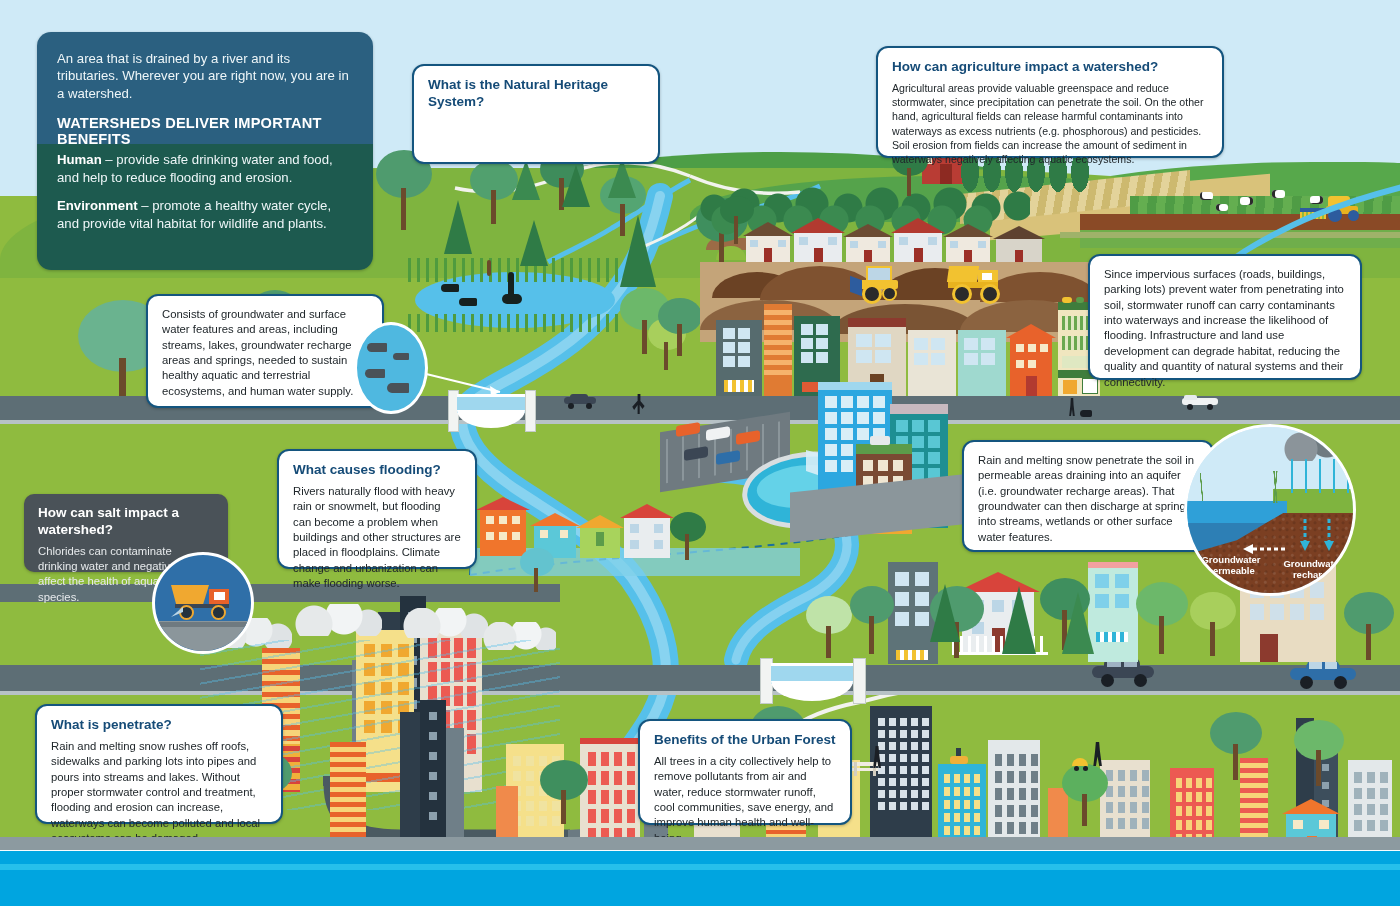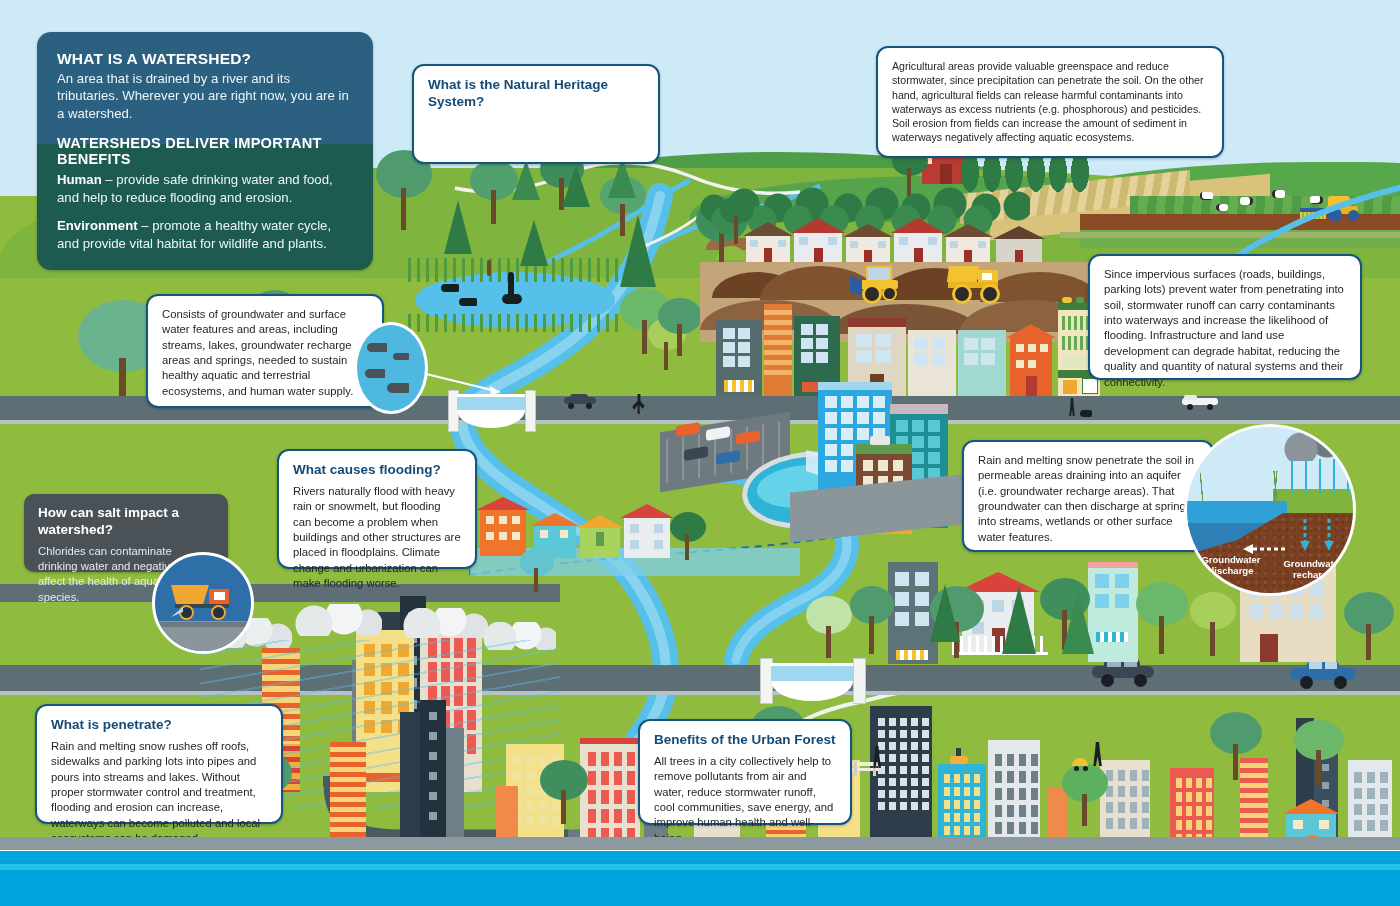--- a/index.html
+++ b/index.html
@@ -984,37 +984,37 @@
   <div class="obj" style="left:1092px;top:742px;width:11px;height:24px;background:#1a1f25;clip-path:polygon(35% 0,65% 0,72% 38%,90% 100%,66% 100%,50% 60%,36% 100%,12% 100%,28% 38%);"></div>
   <div class="obj" style="left:1072px;top:758px;width:18px;height:14px;">
     <div style="position:absolute;left:0;top:0;width:16px;height:8px;background:#f2c230;border-radius:8px 8px 0 0;"></div>
     <div style="position:absolute;left:2px;top:8px;width:5px;height:5px;background:#1a1f25;border-radius:50%;"></div>
     <div style="position:absolute;left:11px;top:8px;width:5px;height:5px;background:#1a1f25;border-radius:50%;"></div>
   </div>
   <div class="obj" style="left:778px;top:786px;width:9px;height:18px;background:#1a1f25;clip-path:polygon(35% 0,65% 0,72% 38%,90% 100%,66% 100%,50% 60%,36% 100%,12% 100%,28% 38%);"></div>
   <div class="obj" style="left:806px;top:790px;width:9px;height:16px;background:#1a1f25;clip-path:polygon(35% 0,65% 0,72% 38%,90% 100%,66% 100%,50% 60%,36% 100%,12% 100%,28% 38%);"></div>
 
   <div class="box box-dark" style="left:37px;top:32px;width:336px;height:238px;">
-    <div class="dk-h">WHAT IS A WATERSHED?</div>
     <div class="dk-p">An area that is drained by a river and its tributaries. Wherever you are right now, you are in a watershed.</div>
     <div class="sp"></div>
     <div class="dk-h" style="font-size:14.6px;">WATERSHEDS DELIVER IMPORTANT BENEFITS</div>
     <div class="dk-p" style="margin-top:4px;">
       <b>Human</b><span> – provide safe drinking water and food, and help to reduce flooding and erosion.</span>
     </div>
     <div class="dk-p" style="margin-top:11px;">
       <b>Environment</b><span> – promote a healthy water cycle, and provide vital habitat for wildlife and plants.</span>
     </div>
   </div>
 
   <div class="box" style="left:412px;top:64px;width:248px;height:100px;">
     <div class="bx-title">What is the Natural Heritage System?</div>
   </div>
 
   <div class="box" style="left:876px;top:46px;width:348px;height:112px;">
+    <div class="bx-title">How can agriculture impact a watershed?</div>
     <div class="bx-body" style="font-size:10.6px;line-height:1.35;">Agricultural areas provide valuable greenspace and reduce stormwater, since precipitation can penetrate the soil. On the other hand, agricultural fields can release harmful contaminants into waterways as excess nutrients (e.g. phosphorous) and pesticides. Soil erosion from fields can increase the amount of sediment in waterways negatively affecting aquatic ecosystems.</div>
   </div>
 
   <div class="box" style="left:1088px;top:254px;width:274px;height:126px;">
     <div class="bx-body">Since impervious surfaces (roads, buildings, parking lots) prevent water from penetrating into soil, stormwater runoff can carry contaminants into waterways and increase the likelihood of flooding. Infrastructure and land use development can degrade habitat, reducing the quality and quantity of natural systems and their connectivity.</div>
   </div>
 
   <div class="box" style="left:146px;top:294px;width:238px;height:114px;">
     <div class="bx-body">Consists of groundwater and surface water features and areas, including streams, lakes, groundwater recharge areas and springs, needed to sustain healthy aquatic and terrestrial ecosystems, and human water supply.</div>
   </div>
@@ -1082,21 +1082,21 @@
     <svg style="position:absolute;left:0;top:0;width:166px;height:166px;">
       <path d="M118,92 L118,116" stroke="#2fb4d8" stroke-width="3" stroke-dasharray="4 3"></path>
       <polygon points="118,124 113,114 123,114" fill="#2fb4d8"></polygon>
       <path d="M142,92 L142,116" stroke="#2fb4d8" stroke-width="3" stroke-dasharray="4 3"></path>
       <polygon points="142,124 137,114 147,114" fill="#2fb4d8"></polygon>
       <path d="M98,122 L64,122" stroke="#ffffff" stroke-width="3" stroke-dasharray="4 3"></path>
       <polygon points="56,122 66,117 66,127" fill="#ffffff"></polygon>
     </svg>
     <div class="label-wm" style="left:6px;top:128px;width:76px;">
       <span>Groundwater</span><br>
-      <span>discharge</span>
+      <span>permeable</span>
     </div>
     <div class="label-wm" style="left:88px;top:132px;width:76px;">
       <span>Groundwater</span><br>
       <span>recharge</span>
     </div>
   </div>
 
   <div class="box" style="left:35px;top:704px;width:248px;height:120px;">
     <div class="bx-title">What is penetrate?</div>
     <div class="bx-body">Rain and melting snow rushes off roofs, sidewalks and parking lots into pipes and pours into streams and lakes. Without proper stormwater control and treatment, flooding and erosion can increase, waterways can become polluted and local ecosystems can be damaged.</div>

